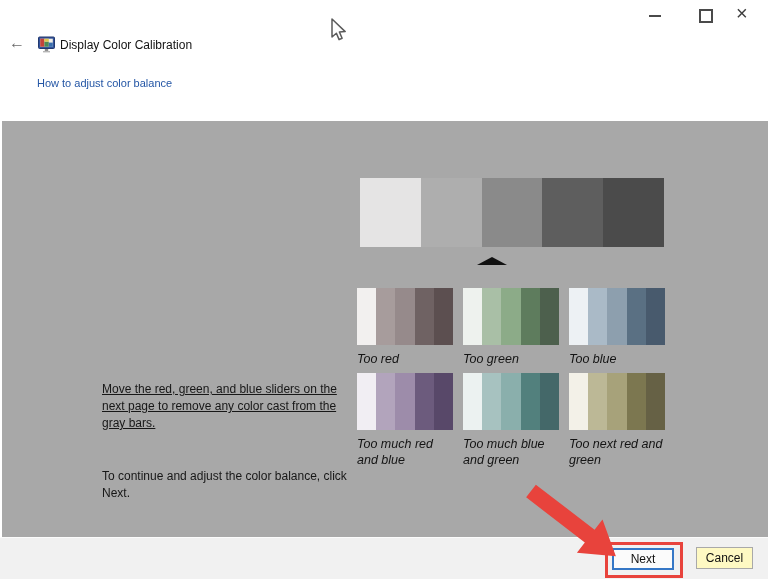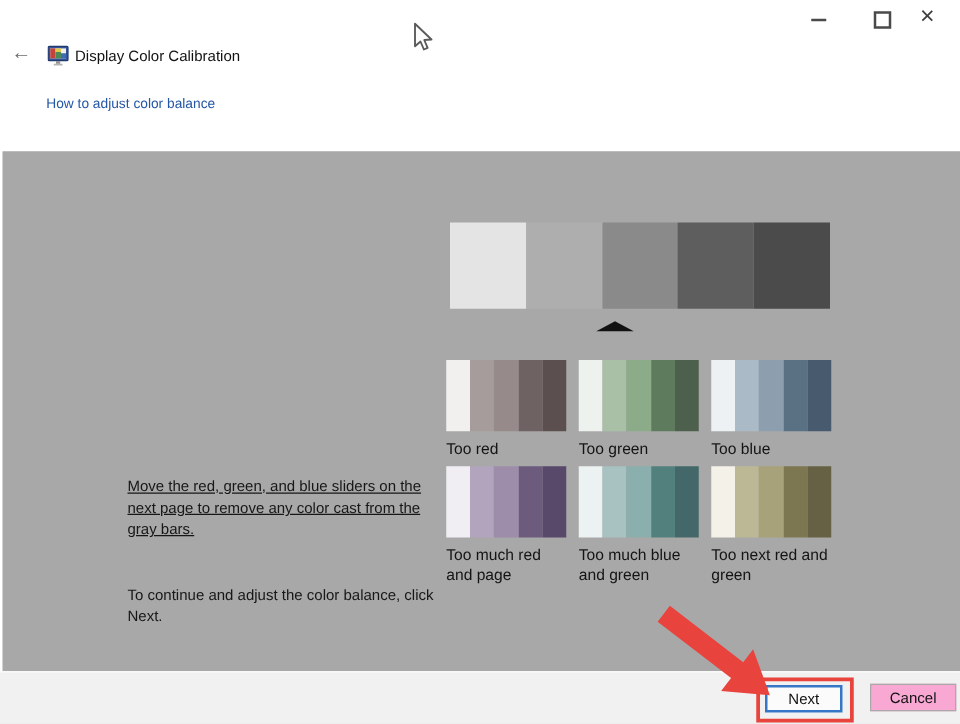--- a/index.html
+++ b/index.html
@@ -25,28 +25,28 @@
   .panel{position:absolute;left:2px;top:121px;width:766px;height:416px;background:var(--panel-gray);}
   .para{position:absolute;left:100px;width:252px;font-size:12px;line-height:17px;color:#171717;margin:0;}
   .p1{top:180px;} .p2{top:260px;text-decoration:underline;} .p3{top:347px;}
   
   .graystrip{position:absolute;left:360px;top:178px;width:304px;height:69px;display:flex;}
   .stripe{flex:1 1 0;}
   .tri{position:absolute;left:477px;top:257px;width:0;height:0;
        border-left:15px solid transparent;border-right:15px solid transparent;border-bottom:8px solid #111;}
   .strip-caption{position:absolute;left:412px;top:266px;width:200px;text-align:center;font-size:12.5px;color:#141414;}
   
-  .sw{position:absolute;width:84px;}
+  .sw{position:absolute;width:84px;font-style:italic;}
   .sw-bars{width:96px;height:57px;display:flex;}
   .sw-label{margin-top:6px;width:100px;font-size:12.5px;line-height:16px;color:#141414;}
   
   .footer{position:absolute;left:0;top:537px;width:768px;height:42px;background:var(--footer-bg);border-top:1px solid #fbfbfb;z-index:10;}
   .btn{position:absolute;font-family:inherit;font-size:12px;color:#111;text-align:center;padding:0;cursor:default;z-index:20;}
   .btn-next{left:612px;top:548px;width:62px;height:22px;background:#fbfbfb;border:2px solid var(--button-focus-blue);}
-  .btn-cancel{left:696px;top:547px;width:69px;height:22px;background:#f9a8d4;border:1px solid #a9a9a9;}
+  .btn-cancel{left:696px;top:547px;width:57px;height:22px;background:#fef9c3;border:1px solid #a9a9a9;}
   
   .ann-rect{position:absolute;left:605px;top:542px;width:72px;height:30px;border:3px solid var(--annotation-red);z-index:55;pointer-events:none;}
   .ann-arrow{position:absolute;left:515px;top:477px;z-index:60;pointer-events:none;}
   .cursor{position:absolute;left:326px;top:16px;z-index:70;pointer-events:none;}
 </style>
 </head>
 <body>
 
 <div class="stage">
 
@@ -116,21 +116,21 @@
   </div>
 
   <div class="sw" style="left:357px;top:373px;">
     <div class="sw-bars">
         <div class="stripe" style="background: rgb(241, 238, 243);"></div>
         <div class="stripe" style="background: rgb(178, 164, 188);"></div>
         <div class="stripe" style="background: rgb(157, 140, 170);"></div>
         <div class="stripe" style="background: rgb(108, 91, 125);"></div>
         <div class="stripe" style="background: rgb(88, 72, 105);"></div>
       </div>
-    <div class="sw-label">Too much red and page</div>
+    <div class="sw-label">Too much red and blue</div>
   </div>
   <div class="sw" style="left:463px;top:373px;">
     <div class="sw-bars">
         <div class="stripe" style="background: rgb(236, 242, 241);"></div>
         <div class="stripe" style="background: rgb(167, 194, 192);"></div>
         <div class="stripe" style="background: rgb(138, 175, 172);"></div>
         <div class="stripe" style="background: rgb(82, 128, 125);"></div>
         <div class="stripe" style="background: rgb(68, 104, 105);"></div>
       </div>
     <div class="sw-label">Too much blue and green</div>

